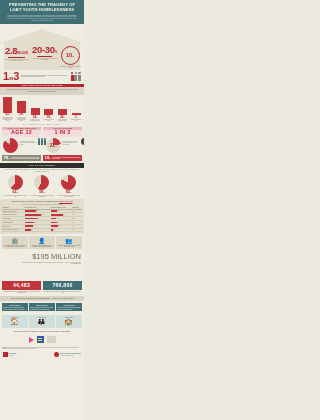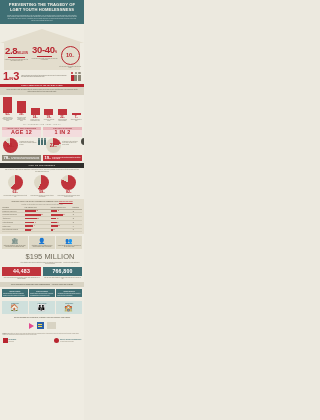--- a/index.html
+++ b/index.html
@@ -177,21 +177,21 @@
   .hbar { height: 1.6px; background: #c0343c; display: inline-block; vertical-align: middle; }
   .hv { font-size: 1px; color: #b8252f; font-weight: bold; margin-left: .7px; }
 
   
   .icon-cards { display: flex; gap: 1.5px; background: #efece2; padding: 2px; }
   .icard { flex: 1; background: #ddd8c6; padding: 1.5px 1px; text-align: center; }
   .icard .glyph { font-size: 6px; color: #4a6f6f; line-height: 1; }
   .icard .it { font-size: 1px; color: #6e6858; line-height: 1.3; margin-top: 1px; }
 
   
-  .money { background: #efece2; text-align: center; padding: 2px 3px 2px; margin-left: 16px; }
+  .money { background: #efece2; text-align: right; padding: 2px 3px 16px; margin-left: 16px; }
   .money .amt { font-size: 7.5px; font-weight: bold; color: #b8252f; line-height: 1; }
   .money .amt span { color: #6e6858; font-weight: normal; }
   .money .mc { font-size: 1.1px; color: #7d7767; line-height: 1.4; margin-top: 1.5px; }
 
   .bignums { display: flex; gap: 2px; padding: 0 2px 2px; background: #efece2; }
   .bn { flex: 1; text-align: center; }
   .bn .box {
     background: #c0343c; color: #fff; font-size: 5.2px; font-weight: bold;
     padding: 1.5px 0; letter-spacing: .2px;
   }
@@ -253,21 +253,21 @@
   <div class="house-wrap">
     <div class="house-roof"></div>
     <div class="house-body"></div>
     <div class="topstats">
       <div class="ts a">
         <div class="bignum"><span>2.8</span><small>MILLION</small></div>
         <div class="rule"></div>
         <div class="cap">young people experience homelessness in the United States each year</div>
       </div>
       <div class="ts b">
-        <div class="bignum"><span>30-40</span><small>%</small></div>
+        <div class="bignum"><span>20-30</span><small>%</small></div>
         <div class="rule"></div>
         <div class="cap">of homeless youth identify as lesbian, gay, bisexual or transgender</div>
       </div>
       <div class="ts c">
         <div class="circle-stat">
           <span><span>10</span><i>%</i></span>
         </div>
         <div class="cap">of the general youth population identifies as LGBT</div>
       </div>
     </div>

